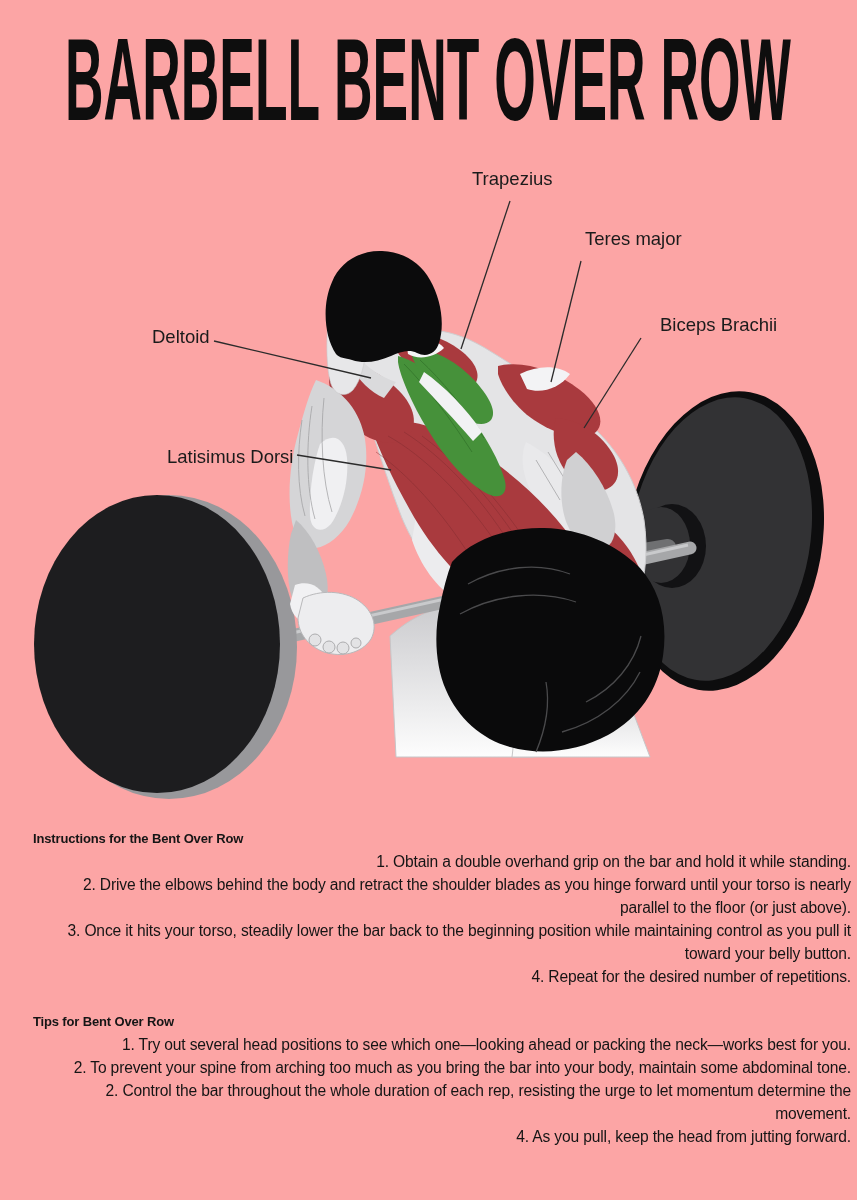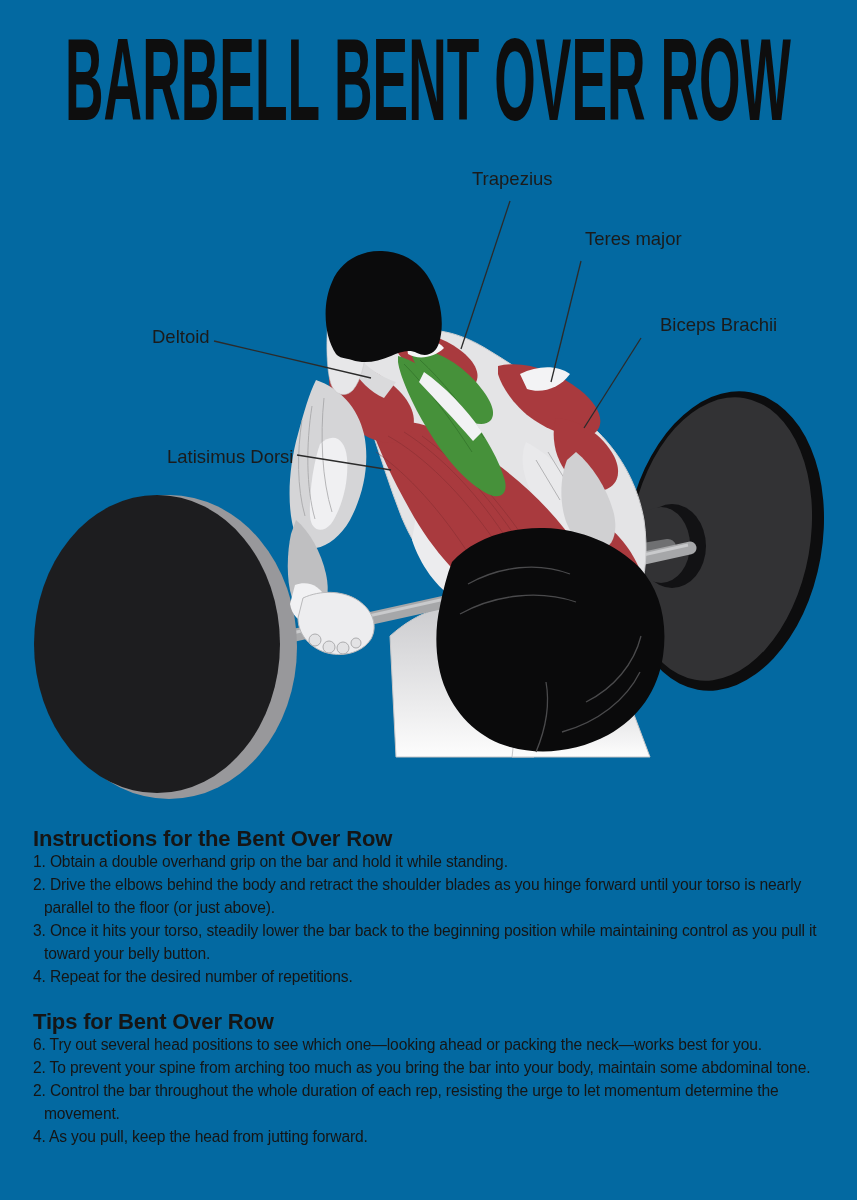--- a/index.html
+++ b/index.html
@@ -1,33 +1,33 @@
 <!DOCTYPE html>
 <html><head>
 <meta charset="utf-8">
 <style>
   * { margin:0; padding:0; box-sizing:border-box; }
   html,body { background:#e9e9e9; }
   .page {
     position:relative; width:857px; height:1200px; margin:0 auto;
-    background:#0369a1; overflow:hidden;
+    background:#fca5a5; overflow:hidden;
     font-family:"Liberation Sans", sans-serif; color:#161616;
   }
   .title-svg { position:absolute; top:0; left:0; }
   .illu-svg  { position:absolute; top:150px; left:0; }
   .muscle-label {
     font-family:"Liberation Sans", sans-serif;
     font-size:18.5px; fill:#1b1b1b;
   }
   .text-block {
     position:absolute; left:33px; top:827px; width:818px;
     font-size:15.6px; line-height:23px; letter-spacing:-0.15px; color:#151515;
   }
-  .section-heading { font-weight:bold; font-size:22px; }
-  .list-item { padding-left:11px; text-indent:-11px; }
+  .section-heading { font-weight:bold; font-size:13px; }
+  .list-item { padding-left:11px; text-indent:-11px;text-align:right; }
   .tips-heading-space { margin-top:22px; }
   .stria { fill:none; }
 </style>
 </head>
 <body>
 
 <div class="page">
 
   <svg class="title-svg" width="857" height="150" viewBox="0 0 857 150">
     <text x="428" y="120" text-anchor="middle" font-family="Liberation Sans, sans-serif" font-weight="bold" font-size="117" fill="#0e0e0e" textLength="726" lengthAdjust="spacingAndGlyphs">BARBELL BENT OVER ROW</text>
@@ -195,19 +195,19 @@
 
   <div class="text-block">
 
     <div class="section-heading">Instructions for the Bent Over Row</div>
     <div class="list-item">1. Obtain a double overhand grip on the bar and hold it while standing.</div>
     <div class="list-item">2. Drive the elbows behind the body and retract the shoulder blades as you hinge forward until your torso is nearly parallel to the floor (or just above).</div>
     <div class="list-item">3. Once it hits your torso, steadily lower the bar back to the beginning position while maintaining control as you pull it toward your belly button.</div>
     <div class="list-item">4. Repeat for the desired number of repetitions.</div>
 
     <div class="section-heading tips-heading-space">Tips for Bent Over Row</div>
-    <div class="list-item">6. Try out several head positions to see which one—looking ahead or packing the neck—works best for you.</div>
+    <div class="list-item">1. Try out several head positions to see which one—looking ahead or packing the neck—works best for you.</div>
     <div class="list-item">2. To prevent your spine from arching too much as you bring the bar into your body, maintain some abdominal tone.</div>
     <div class="list-item">2. Control the bar throughout the whole duration of each rep, resisting the urge to let momentum determine the movement.</div>
     <div class="list-item">4. As you pull, keep the head from jutting forward.</div>
   </div>
 
 </div>
 
 </body></html>

